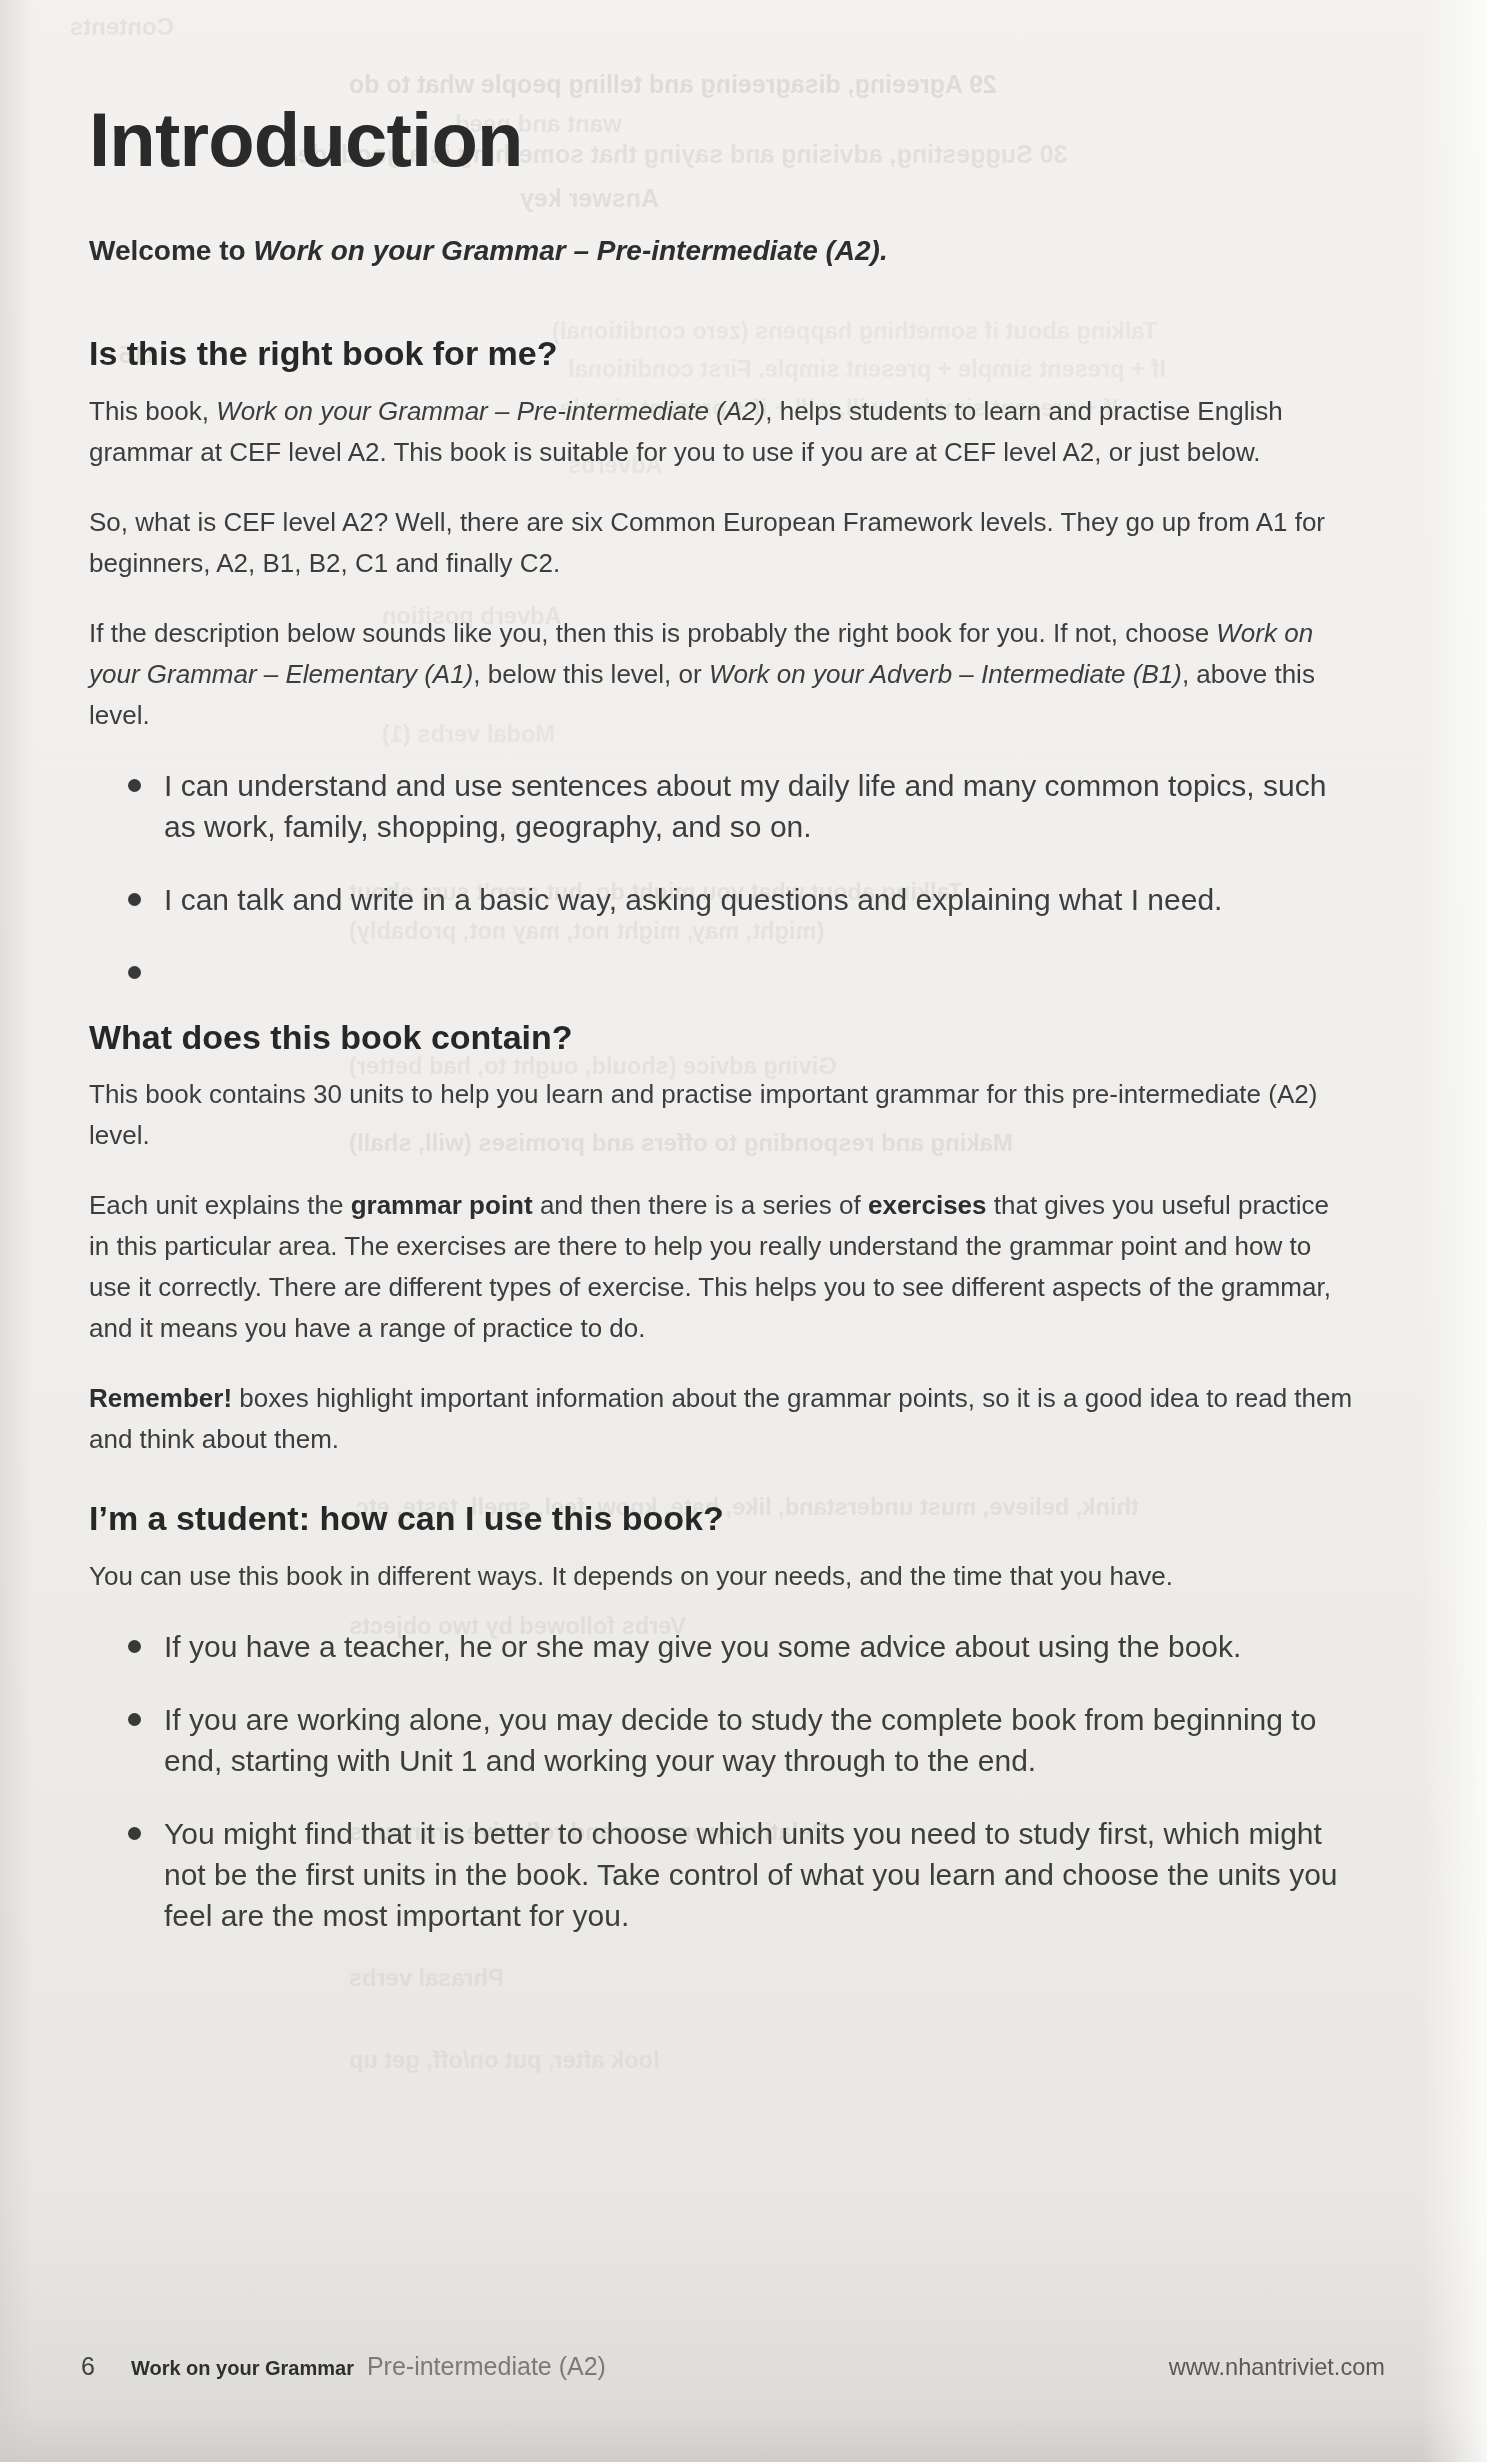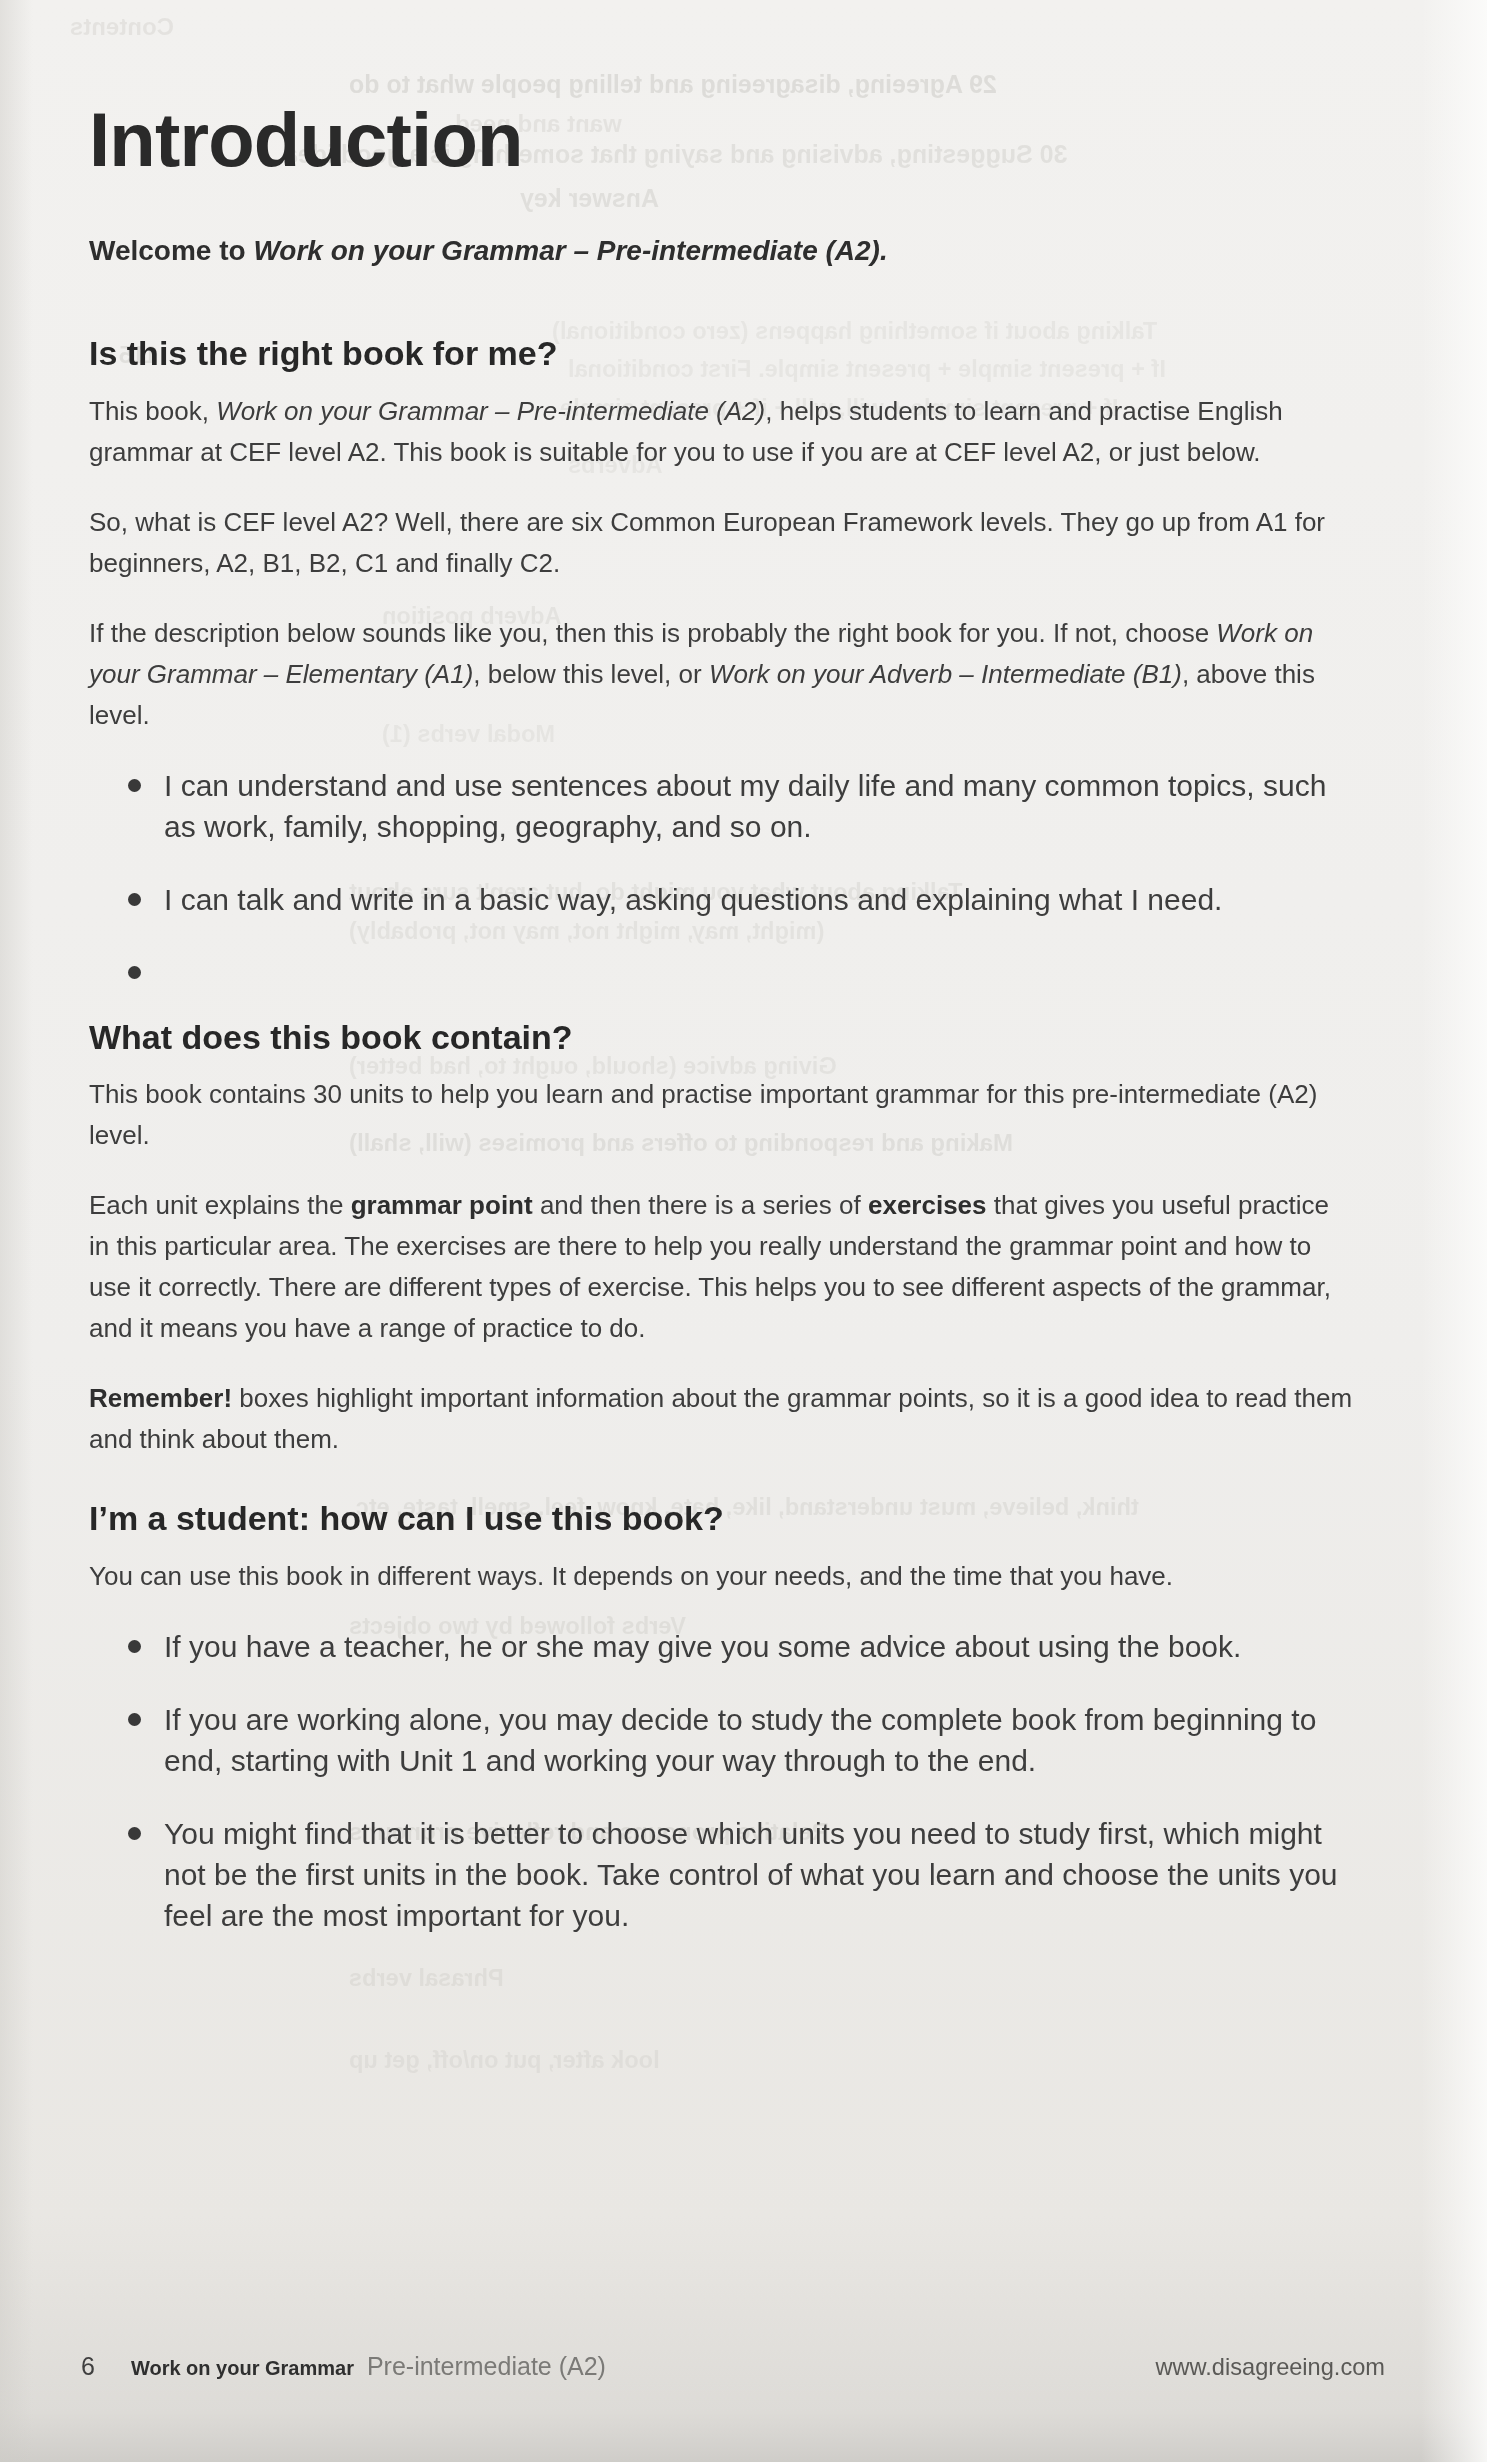--- a/index.html
+++ b/index.html
@@ -148,17 +148,17 @@
         </li>
       </ul>
     </section>
 
   </div>
 
   <div class="footer">
     <span class="page-num">6</span>
     <span class="book-title">Work on your Grammar</span>
     <span class="book-level">Pre-intermediate (A2)</span>
-    <span class="website">www.disagreeing.com</span>
+    <span class="website">www.nhantriviet.com</span>
   </div>
 
 </div>
 
 
 </body></html>

